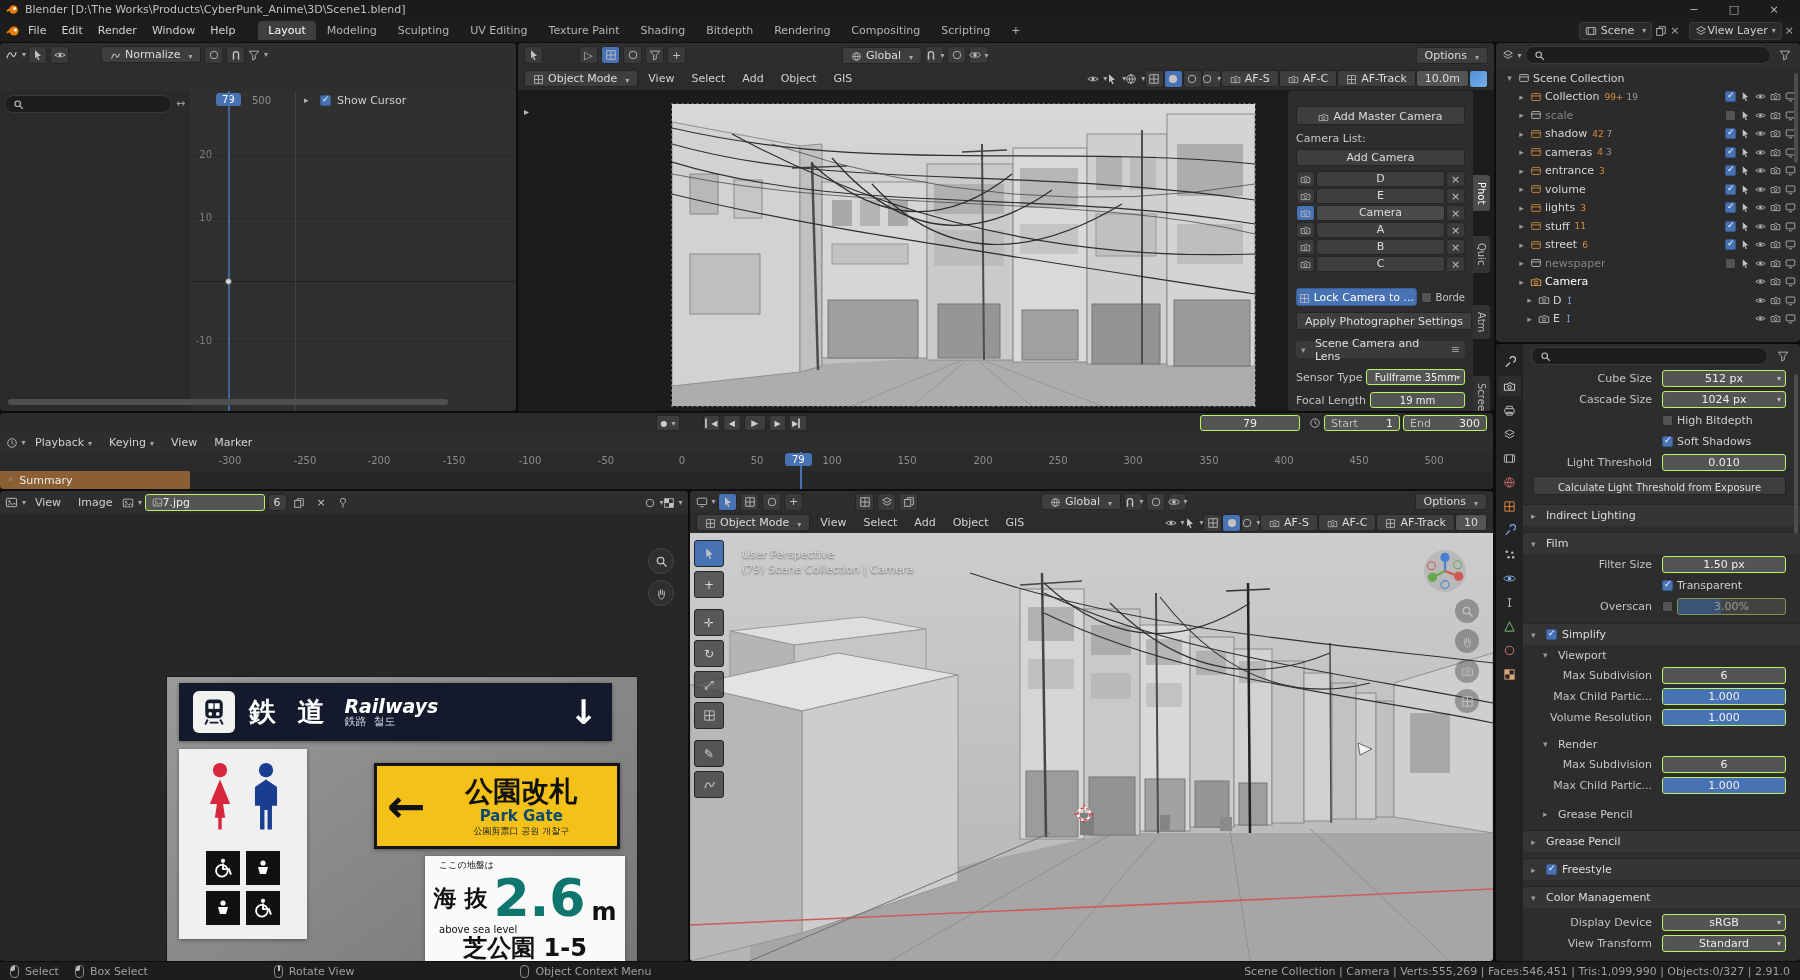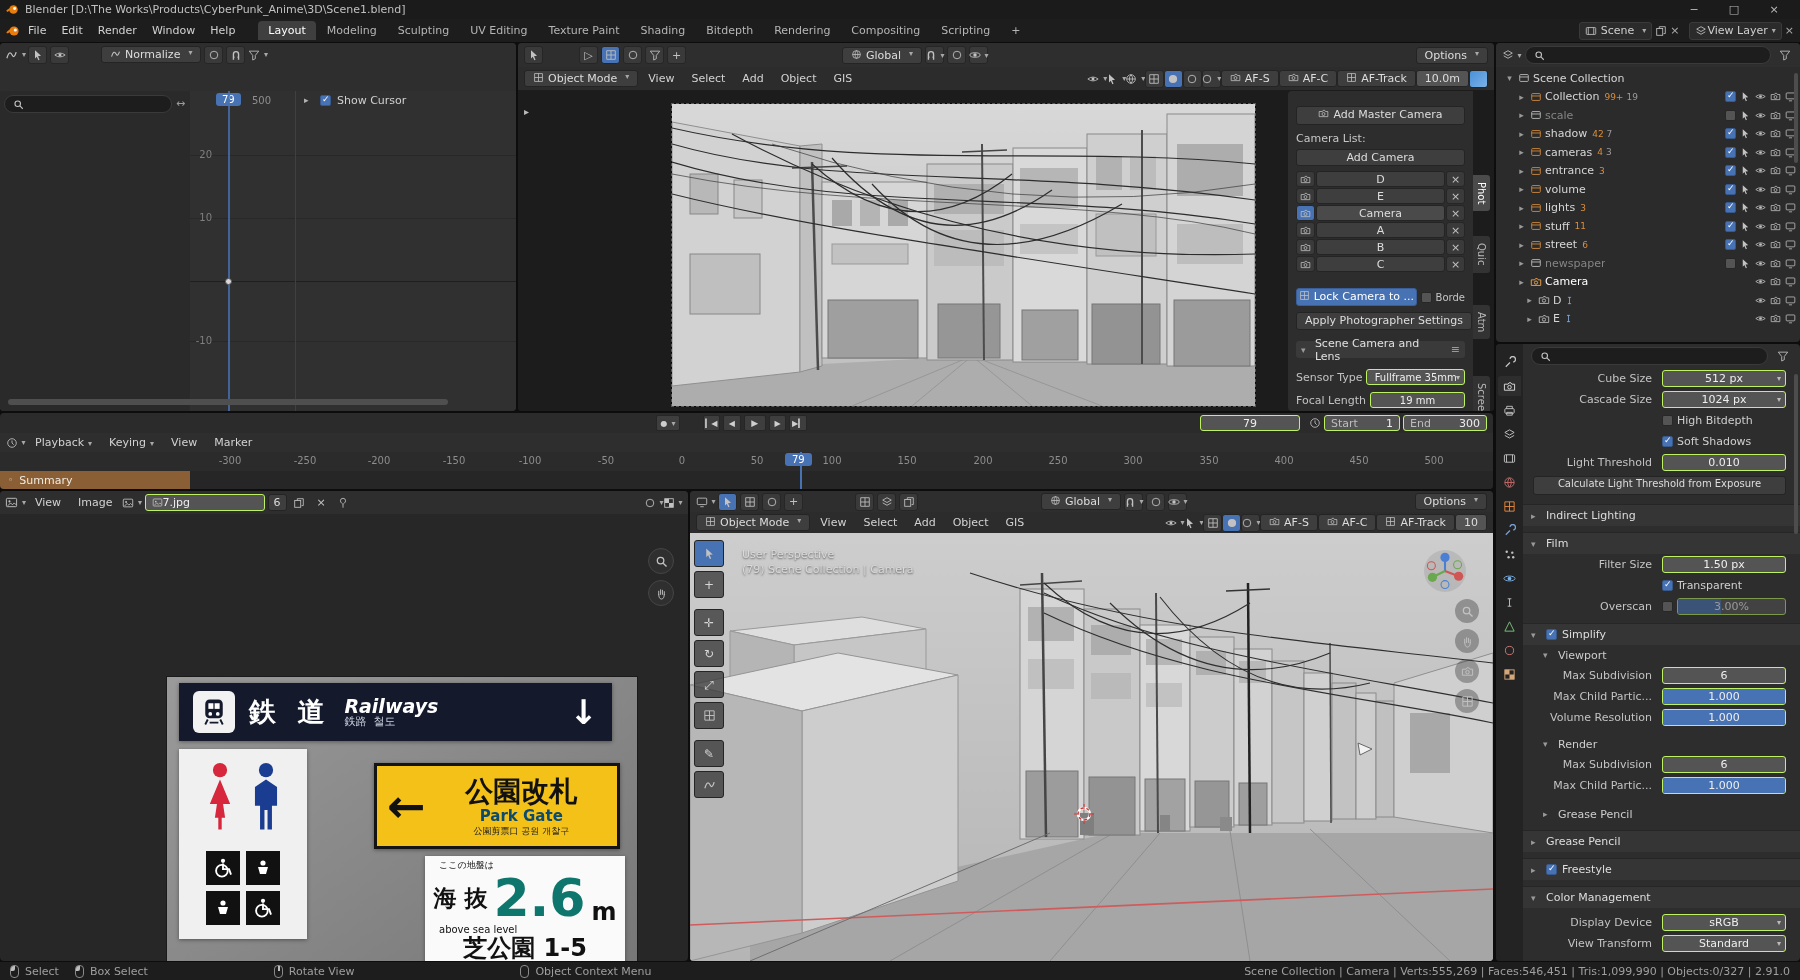--- a/index.html
+++ b/index.html
@@ -3,21 +3,21 @@
 <meta charset="utf-8">
 <style>
 *{margin:0;padding:0;box-sizing:border-box}
 html,body{width:1800px;height:980px;overflow:hidden}
 body{position:relative;background:#0d0d0d;font-family:"DejaVu Sans","Liberation Sans",sans-serif;font-size:11px;color:#cfcfcf}
 .abs{position:absolute}
 .flex{display:flex;align-items:center}
 .panel{position:absolute;background:#2b2b2b;border-radius:4px;overflow:hidden}
 .hdr{display:flex;align-items:center;gap:3px;background:#2e2e2e;height:23px;padding:0 6px;flex:0 0 auto}
 .menu{padding:2px 7px;border-radius:3px;color:#d2d2d2;white-space:nowrap}
-.btn{background:#3e3e3e;border:1px solid #242424;border-radius:3px;padding:1px 8px;display:inline-flex;align-items:flex-start;justify-content:center;gap:4px;color:#ddd;white-space:nowrap}
+.btn{background:#3e3e3e;border:1px solid #242424;border-radius:3px;padding:1px 8px;display:inline-flex;align-items:flex-end;justify-content:center;gap:4px;color:#ddd;white-space:nowrap}
 .btn.blue{background:#4772b3;border-color:#3a5f98;color:#fff}
 .ib{width:19px;height:18px;display:inline-flex;align-items:center;justify-content:center;background:#3a3a3a;border:1px solid #262626;border-radius:3px;color:#c2c2c2}
 .ib.plain{background:transparent;border-color:transparent}
 .ib.on{background:#4772b3;color:#fff}
 .dd::after{content:"▾";font-size:8px;color:#a8a8a8;margin-left:4px}
 .cb{width:11px;height:11px;border-radius:2px;background:#545454;border:1px solid #272727;display:inline-block;position:relative;flex:0 0 auto}
 .cb.on{background:#4772b3;border-color:#38598c}
 .cb.on::after{content:"✓";position:absolute;left:1px;top:-2px;font-size:9px;color:#fff}
 .search{display:flex;align-items:center;gap:4px;background:#1d1d1d;border:1px solid #3a3a3a;border-radius:9px;height:18px;padding:0 8px;color:#9a9a9a}
 .ico{color:#c2c2c2;flex:0 0 auto}

